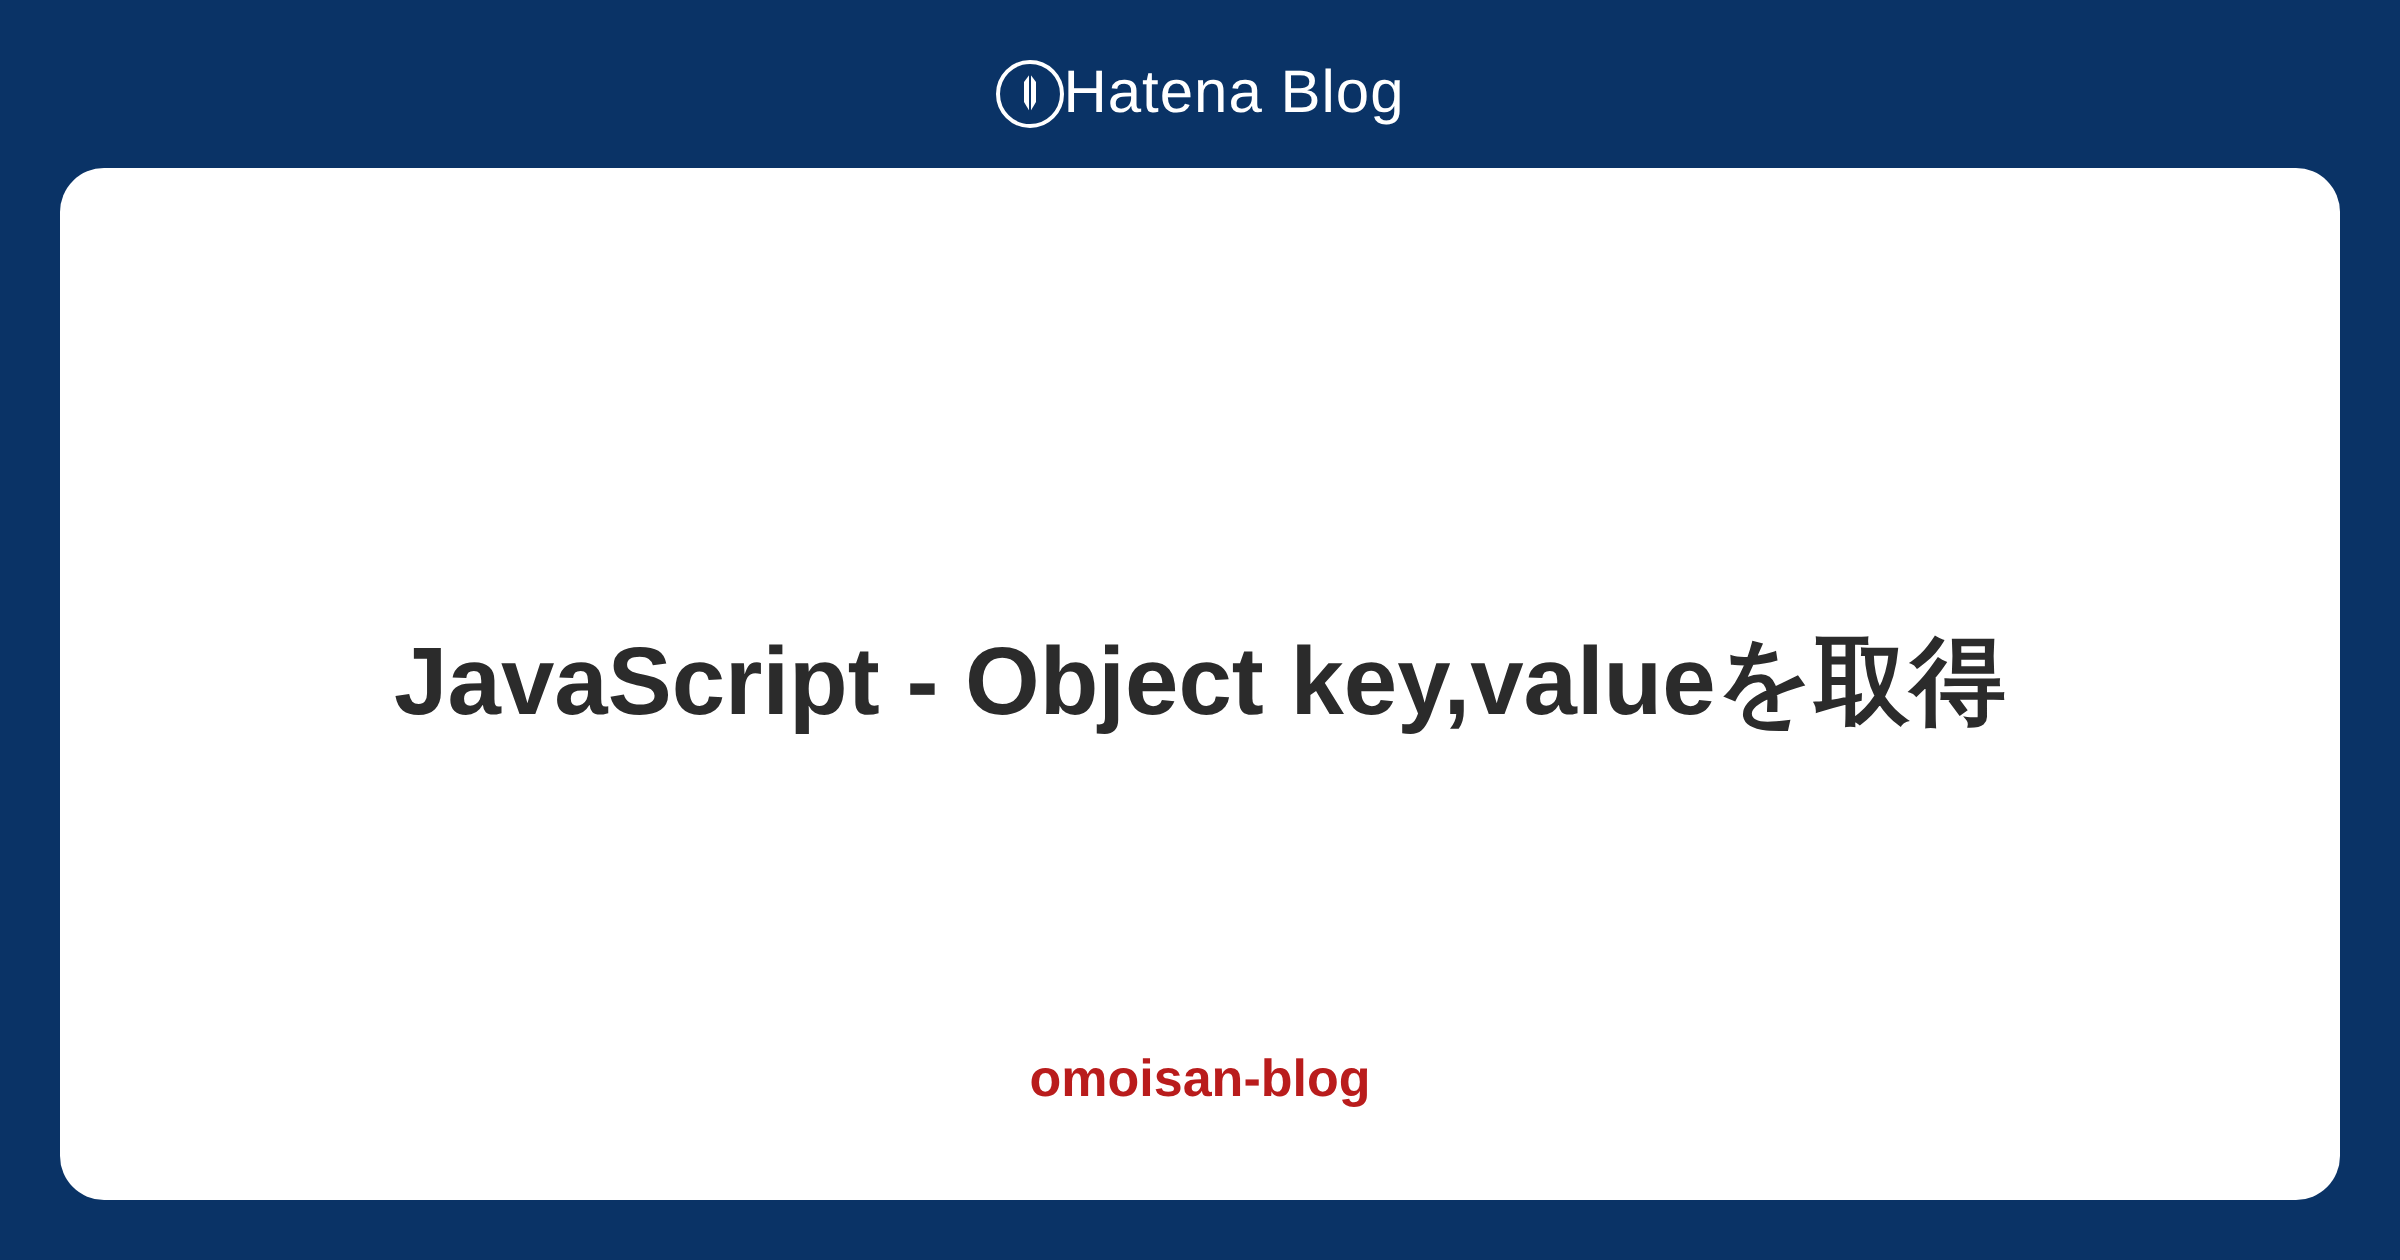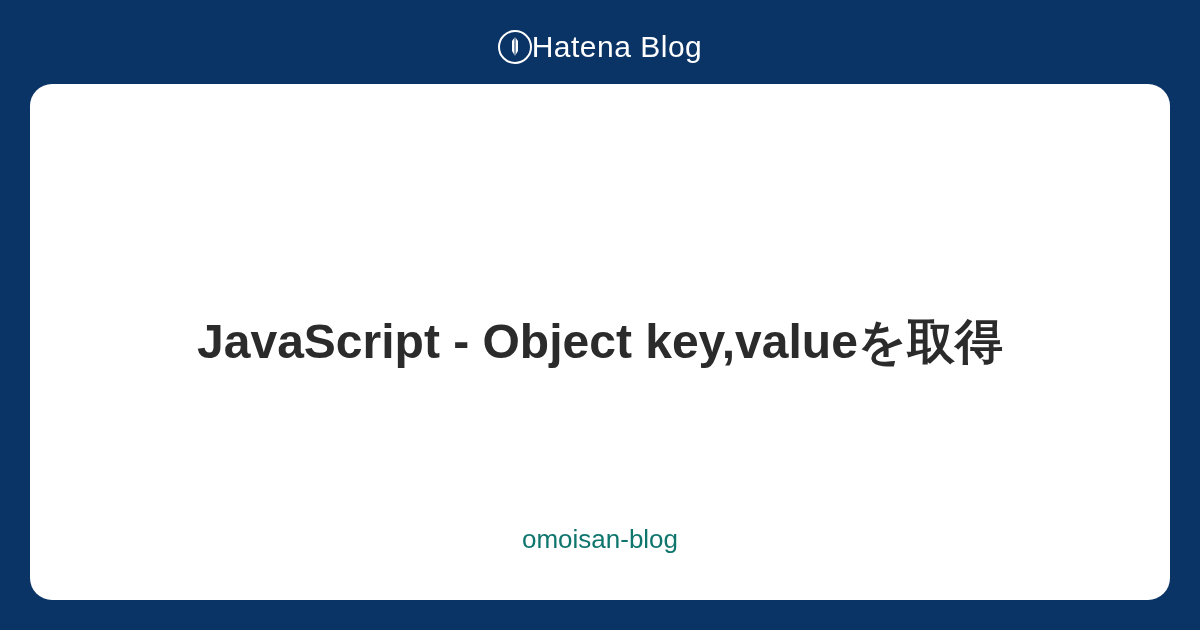--- a/index.html
+++ b/index.html
@@ -56,23 +56,23 @@
     }
     .title {
       color: #2b2b2b;
       font-size: 48px;
       font-weight: 700;
       text-align: center;
       line-height: 1.4;
       max-width: 900px;
     }
     .blog-name {
-      color: #0f766e;
+      color: #b91c1c;
       font-size: 26px;
-      font-weight: 400;
+      font-weight: 700;
       position: absolute;
       bottom: 45px;
     }
   </style>
 </head>
 <body>
 
 <div class="header">
   <div class="logo-icon">
     <svg viewBox="0 0 16 22" fill="none" xmlns="http://www.w3.org/2000/svg">

